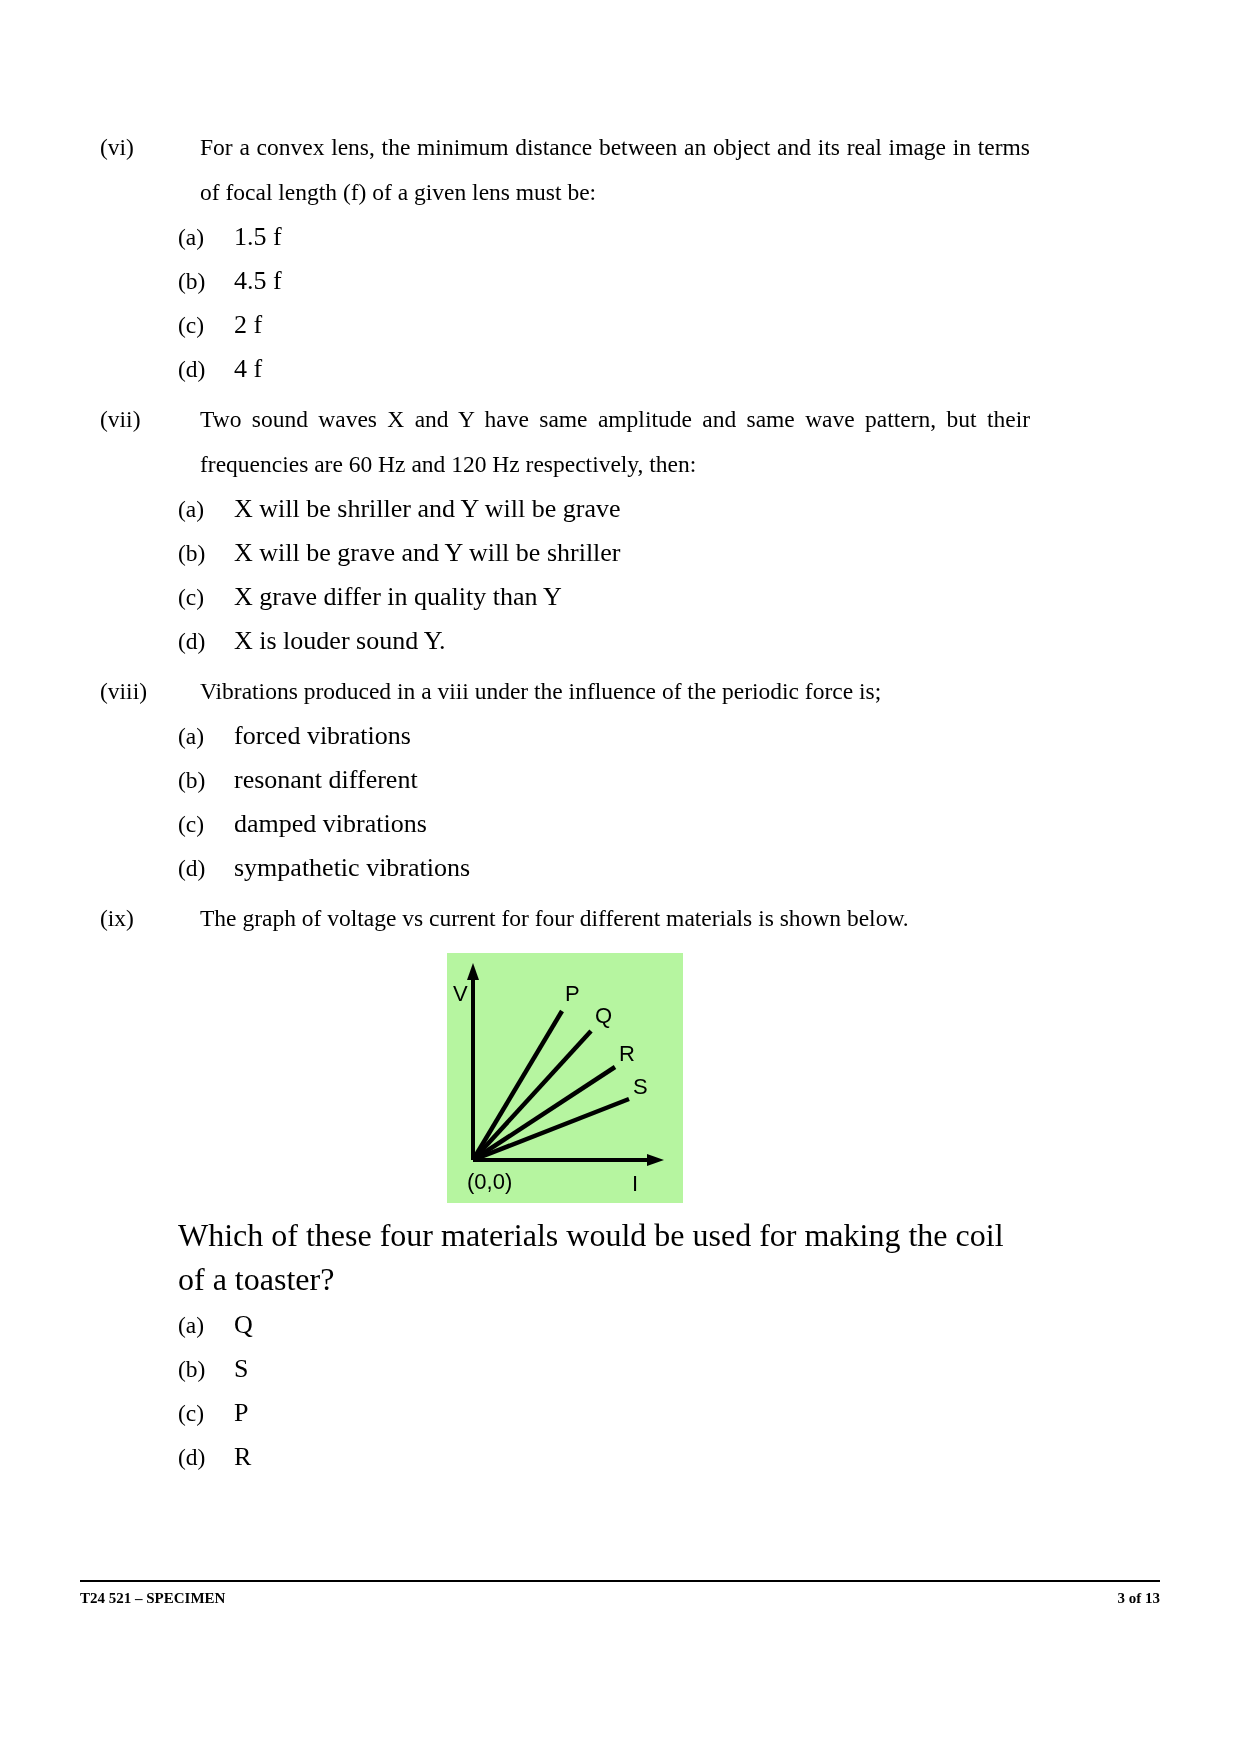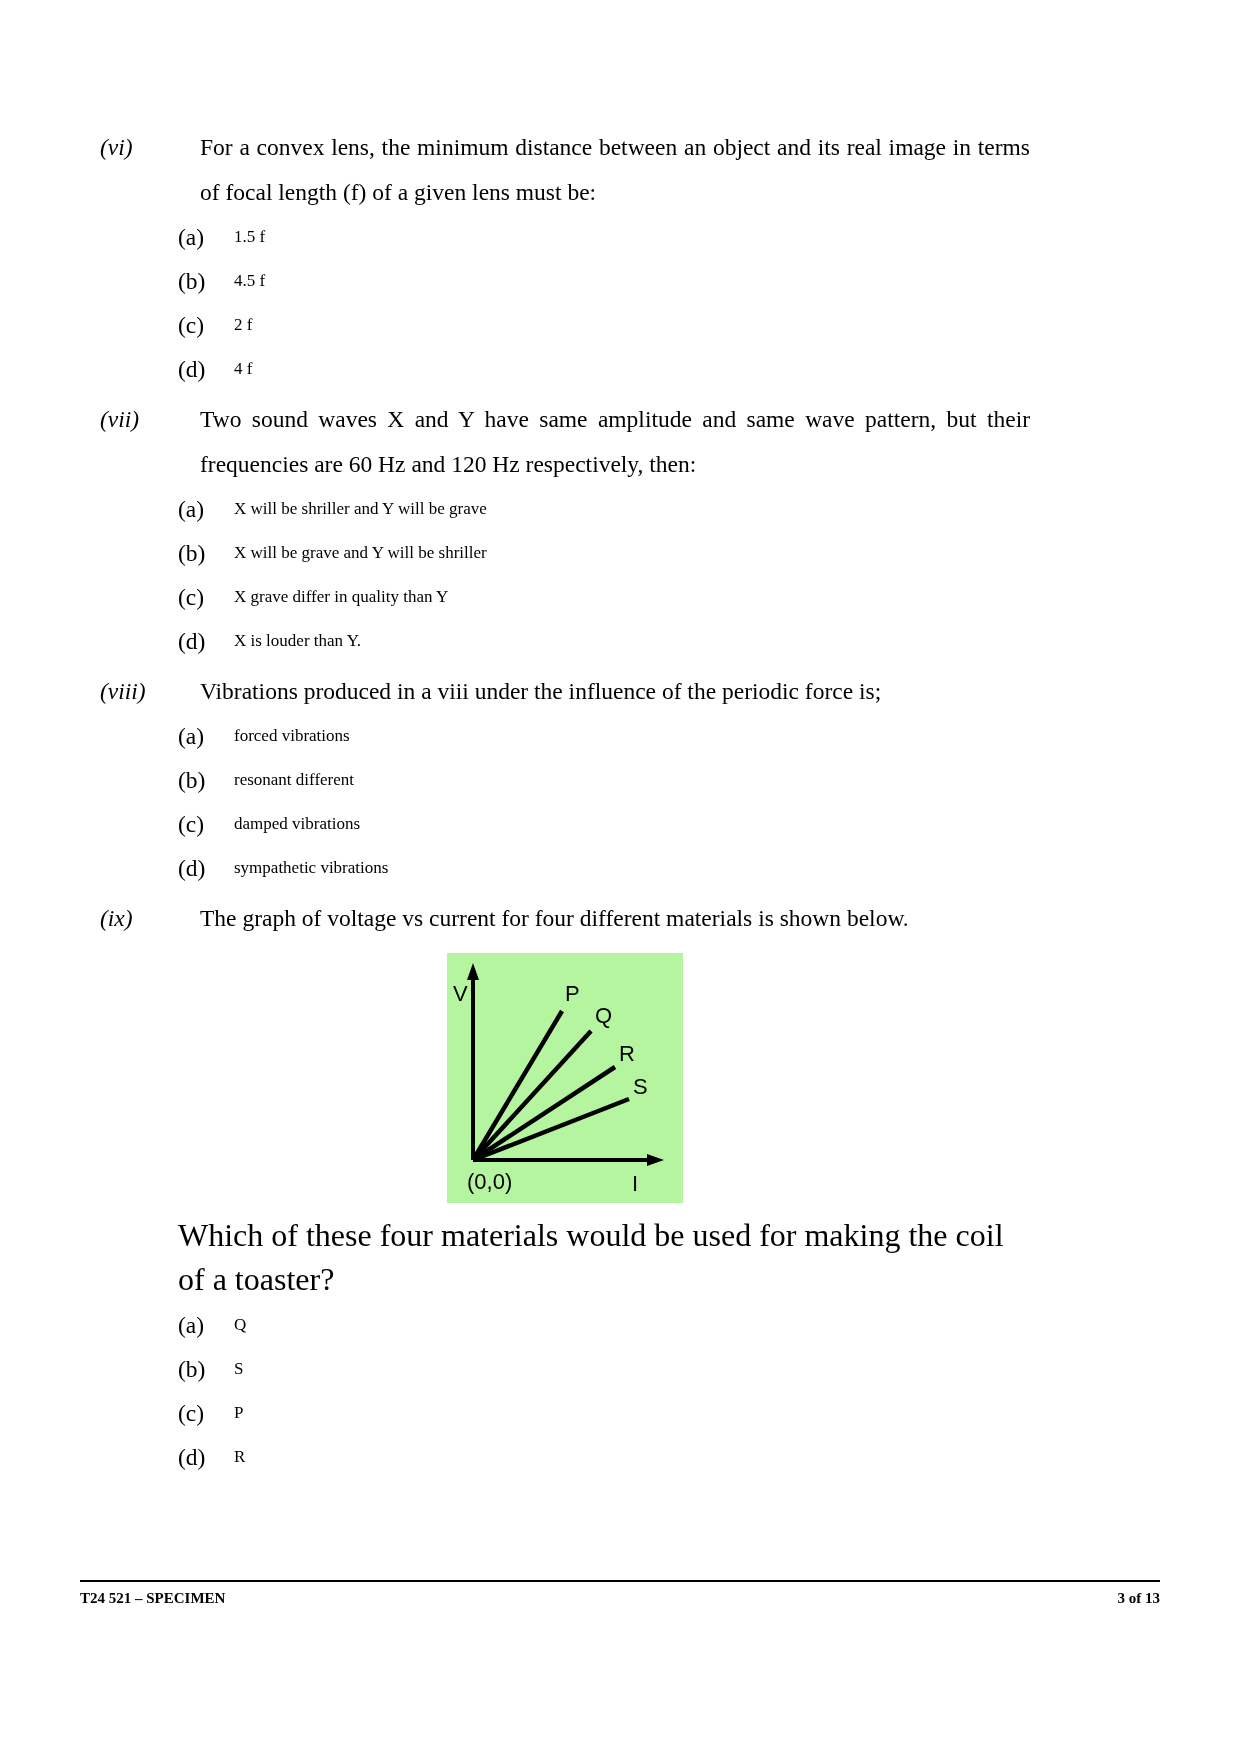--- a/index.html
+++ b/index.html
@@ -39,21 +39,20 @@
   }
   .q-head {
     display: flex;
     align-items: flex-start;
   }
   .q-num {
     width: 78px;
     flex: 0 0 78px;
     font-size: 23.5px;
     line-height: 45px;
-    font-style: italic;
   }
   .q-text {
     flex: 1 1 auto;
     font-size: 23.5px;
     line-height: 45px;
     text-align: justify;
     text-justify: inter-word;
     hyphens: none;
     margin-left: 22px;
   }
@@ -69,21 +68,21 @@
     padding-left: 78px;
   }
   .opt-letter {
     width: 56px;
     flex: 0 0 56px;
     font-size: 23.5px;
     line-height: 44px;
   }
   .opt-text {
     flex: 1 1 auto;
-    font-size: 17px;
+    font-size: 26px;
     line-height: 44px;
   }
 
   .sub-text {
     padding-left: 78px;
     font-size: 32px;
     line-height: 44px;
     margin-top: 6px;
     margin-bottom: 2px;
   }
@@ -170,21 +169,21 @@
         <div class="option">
           <div class="opt-letter">(b)</div>
           <div class="opt-text">X will be grave and Y will be shriller</div>
         </div>
         <div class="option">
           <div class="opt-letter">(c)</div>
           <div class="opt-text">X grave differ in quality than Y</div>
         </div>
         <div class="option">
           <div class="opt-letter">(d)</div>
-          <div class="opt-text">X is louder than Y.</div>
+          <div class="opt-text">X is louder sound Y.</div>
         </div>
       </div>
     </div>
 
     <div class="question">
       <div class="q-head">
         <div class="q-num">(viii)</div>
         <div class="q-text nojustify">Vibrations produced in a viii under the influence of the periodic force is;</div>
       </div>
       <div class="options">

